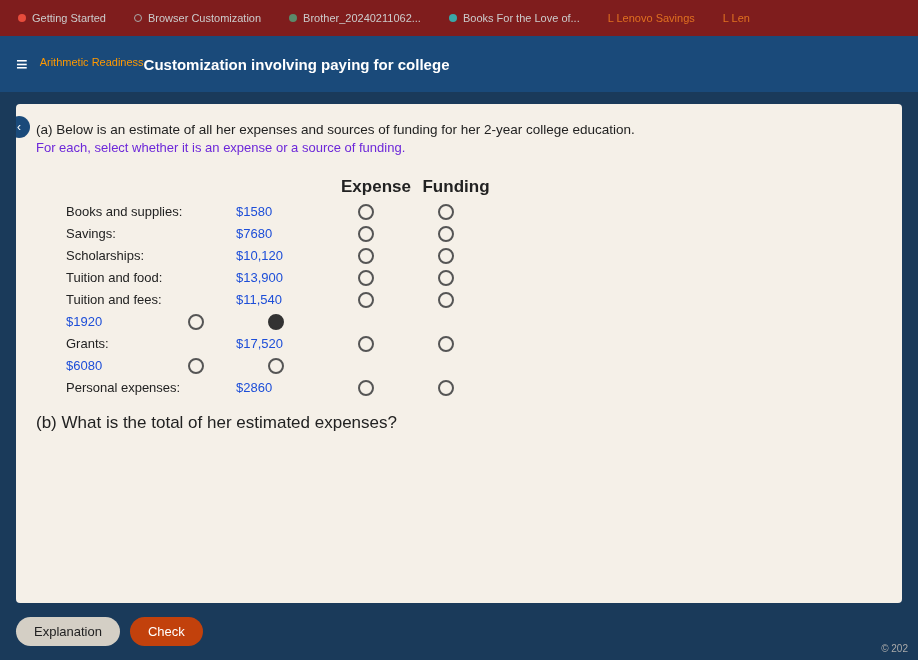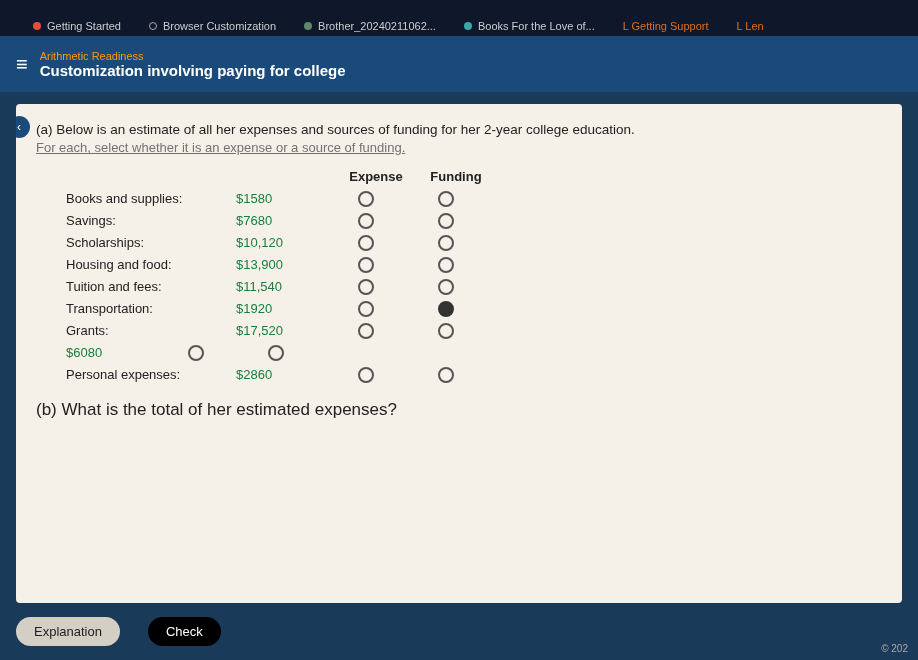--- a/index.html
+++ b/index.html
@@ -6,25 +6,25 @@
     body {
       width: 918px;
       height: 660px;
       overflow: hidden;
       font-family: Arial, sans-serif;
       background: #2d2d2d;
     }
 
     
     .browser-bar {
-      background: #0f172a;
+      background: #7f1d1d;
       height: 36px;
       display: flex;
-      align-items: flex-end;
-      padding: 0 23px;
+      align-items: center;
+      padding: 0 8px;
       gap: 8px;
     }
     .tab {
       display: flex;
       align-items: center;
       gap: 6px;
       padding: 4px 10px;
       border-radius: 4px 4px 0 0;
       font-size: 11px;
       color: #ccc;
@@ -51,21 +51,21 @@
       padding: 0 16px;
       gap: 12px;
     }
     .hamburger-icon {
       color: white;
       font-size: 20px;
       cursor: pointer;
     }
     .header-text {
       display: flex;
-      flex-direction: column;
+      flex-direction: row;
     }
     .breadcrumb-sub {
       font-size: 11px;
       color: #f90;
     }
     .page-main-title {
       font-size: 15px;
       font-weight: bold;
       color: white;
     }
@@ -108,58 +108,57 @@
     }
 
     .question-text {
       font-size: 13.5px;
       color: #222;
       line-height: 1.5;
     }
 
     .sub-instruction {
       font-size: 13px;
-      color: #737373;
-      margin-bottom: 14px;
-      text-decoration: underline;
+      color: #6d28d9;
+      margin-bottom: 22px;
     }
 
     .table-wrapper {
       margin-left: 30px;
       margin-bottom: 14px;
     }
 
     .col-headers {
       display: flex;
       margin-left: 270px;
       gap: 0;
       margin-bottom: 4px;
     }
     .col-header {
       width: 80px;
       text-align: center;
-      font-size: 13px;
+      font-size: 17px;
       font-weight: bold;
       color: #222;
     }
 
     .table-row-item {
       display: flex;
       align-items: flex-start;
       padding: 3px 0;
     }
     .item-label {
       width: 170px;
       font-size: 13px;
       color: #222;
     }
     .item-amount {
       width: 90px;
       font-size: 13px;
-      color: #15803d;
+      color: #1d4ed8;
     }
     .radio-cell {
       width: 80px;
       display: flex;
       justify-content: center;
       align-items: center;
     }
     .radio-circle {
       width: 16px;
       height: 16px;
@@ -177,34 +176,34 @@
     .part-b {
       font-size: 17px;
       color: #222;
       margin-top: 4px;
     }
 
     
     .bottom-buttons {
       display: flex;
       align-items: center;
-      gap: 28px;
+      gap: 10px;
       padding: 6px 0 2px 0;
     }
     .btn-explanation {
       background: #d4cfc5;
       color: #222;
       border: none;
       border-radius: 20px;
       padding: 7px 18px;
       font-size: 13px;
       cursor: pointer;
     }
     .btn-check {
-      background: #000000;
+      background: #c2410c;
       color: white;
       border: none;
       border-radius: 20px;
       padding: 7px 18px;
       font-size: 13px;
       cursor: pointer;
     }
 
     .copyright {
       position: absolute;
@@ -228,21 +227,21 @@
   </div>
   <div class="tab">
     <span class="tab-dot" style="background:#5b8a6a;"></span>
     <span>Brother_20240211062...</span>
   </div>
   <div class="tab">
     <span class="tab-dot" style="background:#3aa8a8;"></span>
     <span>Books For the Love of...</span>
   </div>
   <div class="tab" style="color:#e07020;">
-    <span>L Getting Support</span>
+    <span>L Lenovo Savings</span>
   </div>
   <div class="tab" style="color:#e07020;">
     <span>L Len</span>
   </div>
 </div>
 
 <div class="app-header">
   <span class="hamburger-icon">≡</span>
   <div class="header-text">
     <span class="breadcrumb-sub">Arithmetic Readiness</span>
@@ -293,21 +292,21 @@
         <span class="item-amount">$10,120</span>
         <div class="radio-cell">
             <span class="radio-circle"></span>
           </div>
         <div class="radio-cell">
             <span class="radio-circle"></span>
           </div>
       </div>
 
       <div class="table-row-item">
-        <span class="item-label">Housing and food:</span>
+        <span class="item-label">Tuition and food:</span>
         <span class="item-amount">$13,900</span>
         <div class="radio-cell">
             <span class="radio-circle"></span>
           </div>
         <div class="radio-cell">
             <span class="radio-circle"></span>
           </div>
       </div>
 
       <div class="table-row-item">
@@ -315,21 +314,20 @@
         <span class="item-amount">$11,540</span>
         <div class="radio-cell">
             <span class="radio-circle"></span>
           </div>
         <div class="radio-cell">
             <span class="radio-circle"></span>
           </div>
       </div>
 
       <div class="table-row-item">
-        <span class="item-label">Transportation:</span>
         <span class="item-amount">$1920</span>
         <div class="radio-cell">
             <span class="radio-circle"></span>
           </div>
         <div class="radio-cell">
             <span class="radio-circle selected"></span>
           </div>
       </div>
 
       <div class="table-row-item">

